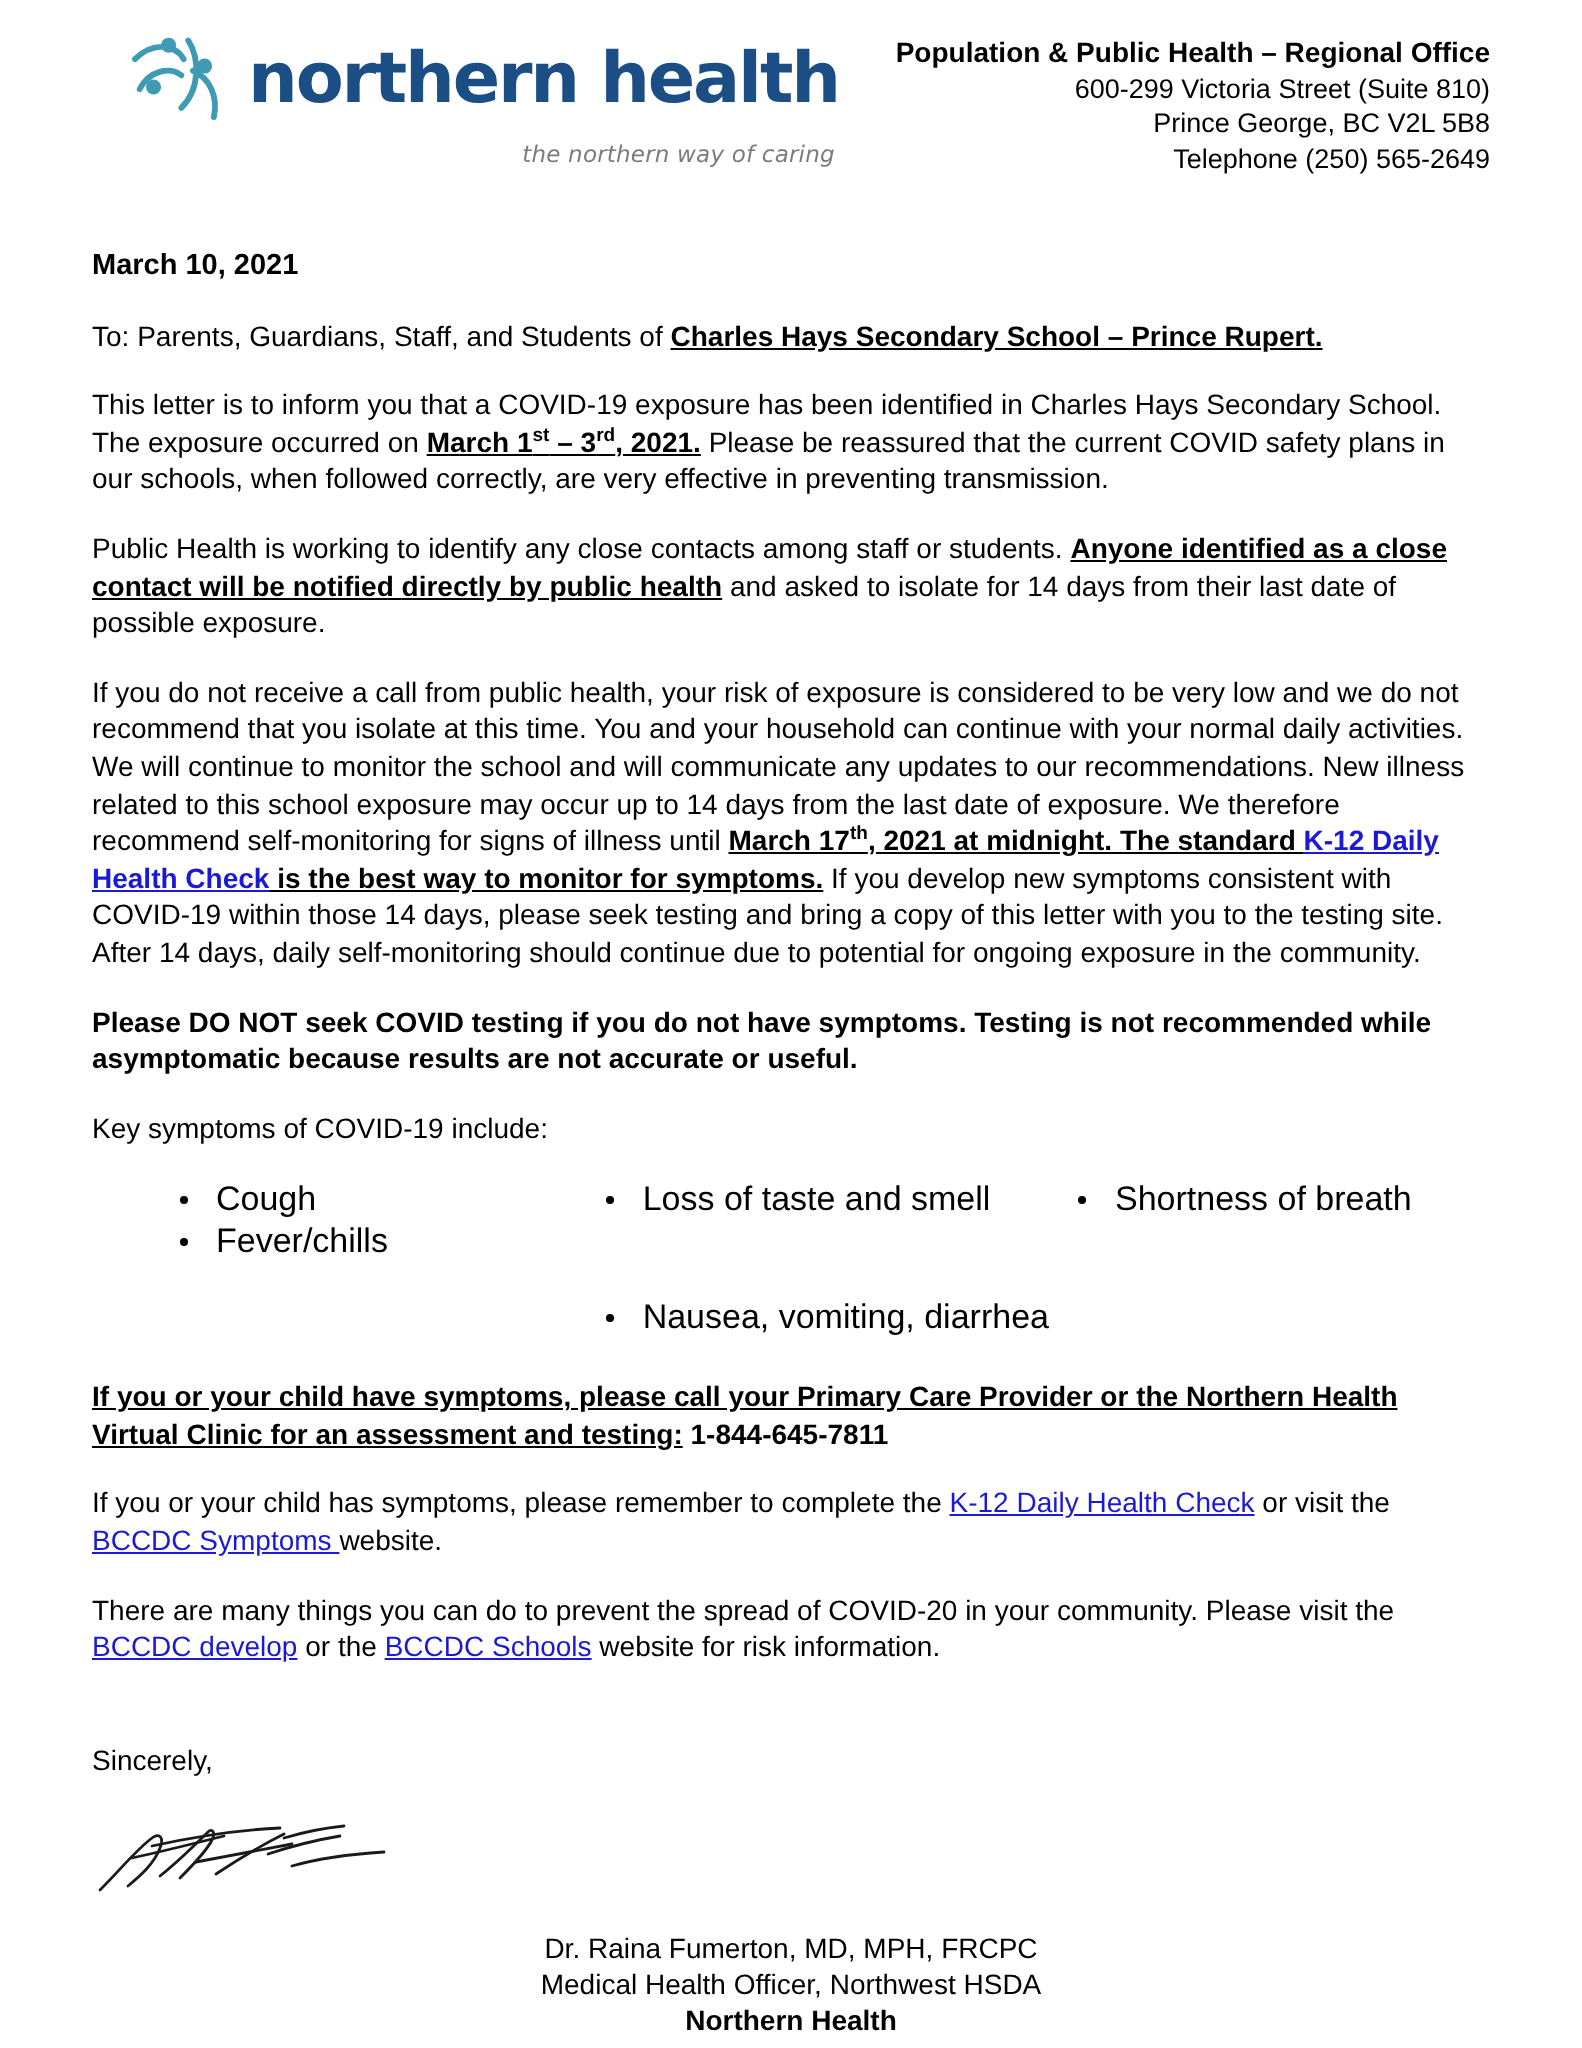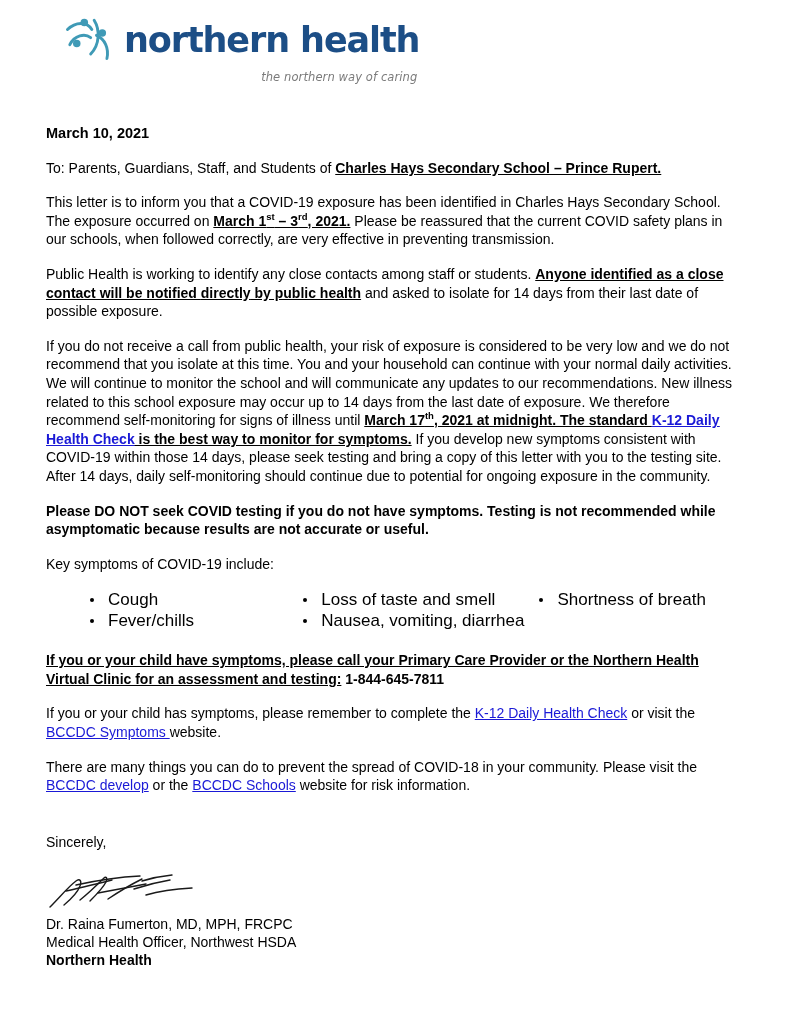--- a/index.html
+++ b/index.html
@@ -108,21 +108,21 @@
   }
   .symptom-columns {
     display: flex;
     margin: 0 0 20px 0;
   }
   .symptom-col {
     display: flex;
     flex-direction: column;
   }
   .symptom-col.c1 { width: 224px; padding-left: 40px; }
-  .symptom-col.c2 { width: 248px; }
+  .symptom-col.c2 { width: 248px; gap: 38px; }
   .symptom-col.c3 { width: 220px; }
   .symptom-item {
     position: relative;
     padding-left: 22px;
     line-height: 21px;
     font-size: 17px;
   }
   .symptom-item::before {
     content: "";
     position: absolute;
@@ -141,21 +141,22 @@
 
   
   .signature-area {
     padding-top: 22px;
   }
   .sincerely { margin: 0 0 6px 0; font-size: 14px; }
   .signature-img { height: 46px; width: 200px; display: block; }
   .sig-lines {
     font-size: 14px;
     line-height: 18px;
-    margin-top: 2px;
+    margin-top: 14px;
+    text-align: center;
   }
   .sig-lines .org { font-weight: bold; }
 </style>
 </head>
 <body>
 
 <div class="page">
 
   <div class="letterhead">
 
@@ -170,20 +171,26 @@
           </g>
           <circle cx="35" cy="18" r="6.5" fill="#3f9ab6"></circle>
           <circle cx="22" cy="54" r="6.5" fill="#3f9ab6"></circle>
           <circle cx="66" cy="36" r="6.5" fill="#3f9ab6"></circle>
         </svg>
         <div class="logo-word">northern health</div>
       </div>
       <div class="logo-tagline">the northern way of caring</div>
     </div>
 
+    <div class="address-block">
+      <div class="org">Population &amp; Public Health – Regional Office</div>
+      <div>600-299 Victoria Street (Suite 810)</div>
+      <div>Prince George, BC V2L 5B8</div>
+      <div>Telephone (250) 565-2649</div>
+    </div>
   </div>
 
   <div class="body-copy">
 
     <p class="date-line">March 10, 2021</p>
 
     <p><span>To: Parents, Guardians, Staff, and Students of </span><b>Charles Hays Secondary School – Prince Rupert.</b></p>
 
     <p><span>This letter is to inform you that a COVID-19 exposure has been identified in Charles Hays Secondary School. The exposure occurred on </span><b><span>March 1</span><sup>st</sup><span> – 3</span><sup>rd</sup><span>, 2021.</span></b><span> Please be reassured that the current COVID safety plans in our schools, when followed correctly, are very effective in preventing transmission.</span></p>
 
@@ -206,21 +213,21 @@
       </div>
       <div class="symptom-col c3">
         <div class="symptom-item">Shortness of breath</div>
       </div>
     </div>
 
     <p class="callout"><span class="u">If you or your child have symptoms, please call your Primary Care Provider or the Northern Health Virtual Clinic for an assessment and testing:</span><span> 1-844-645-7811</span></p>
 
     <p><span>If you or your child has symptoms, please remember to complete the </span><a class="link" href="#">K-12 Daily Health Check</a><span> or visit the </span><a class="link" href="#">BCCDC Symptoms </a><span>website.</span></p>
 
-    <p><span>There are many things you can do to prevent the spread of COVID-18 in your community. Please visit the </span><a class="link" href="#">BCCDC develop</a><span> or the </span><a class="link" href="#">BCCDC Schools</a><span> website for risk information.</span></p>
+    <p><span>There are many things you can do to prevent the spread of COVID-20 in your community. Please visit the </span><a class="link" href="#">BCCDC develop</a><span> or the </span><a class="link" href="#">BCCDC Schools</a><span> website for risk information.</span></p>
 
     <div class="signature-area">
       <p class="sincerely">Sincerely,</p>
 
       <svg class="signature-img" viewBox="0 0 200 46" aria-hidden="true">
         <g fill="none" stroke="#1a1a1a" stroke-width="1.4" stroke-linecap="round">
           <path d="M4 40 C14 30, 22 20, 30 14 C34 11, 36 14, 34 19 C31 27, 24 33, 18 38"></path>
           <path d="M20 24 C34 21, 50 17, 66 13"></path>
           <path d="M34 33 C44 25, 52 17, 58 11 C60 9, 62 11, 60 15 C57 21, 50 28, 44 34"></path>
           <path d="M52 26 C68 23, 84 20, 100 17"></path>

